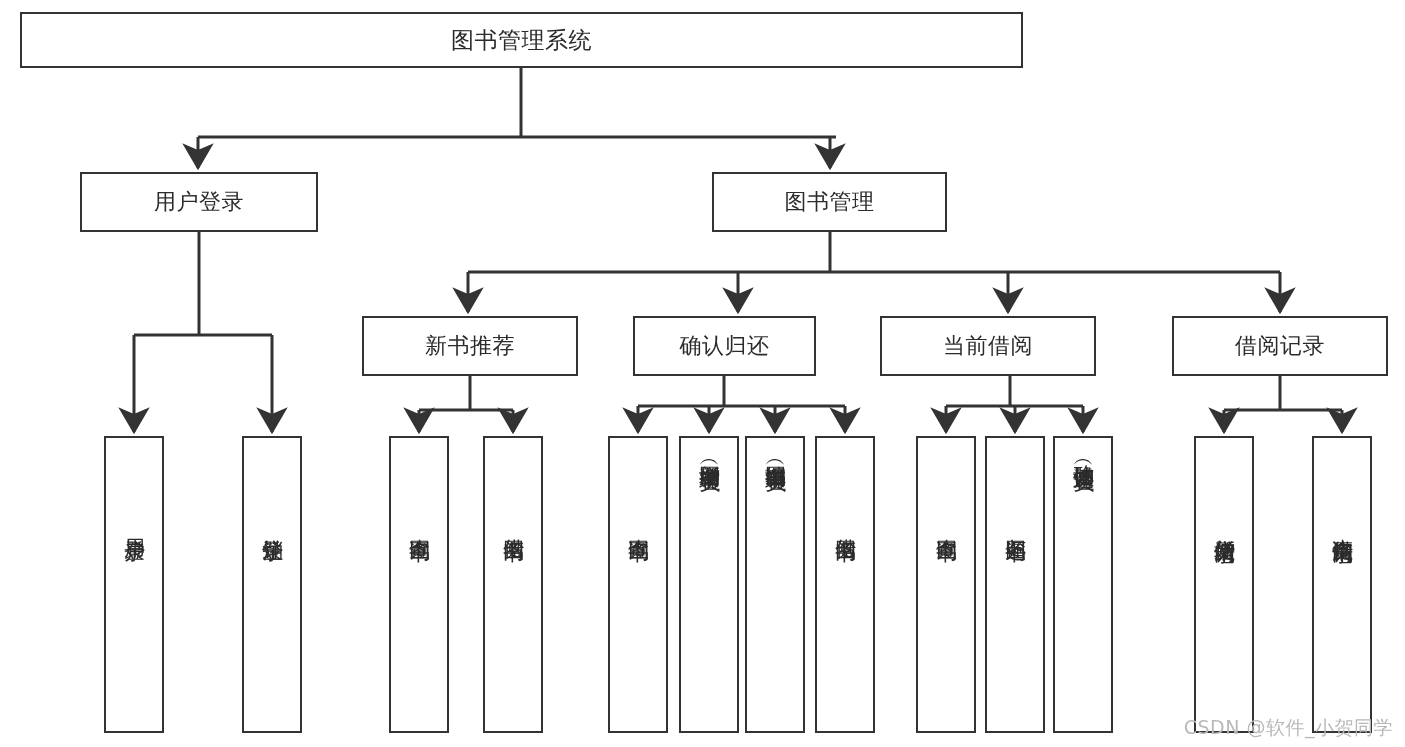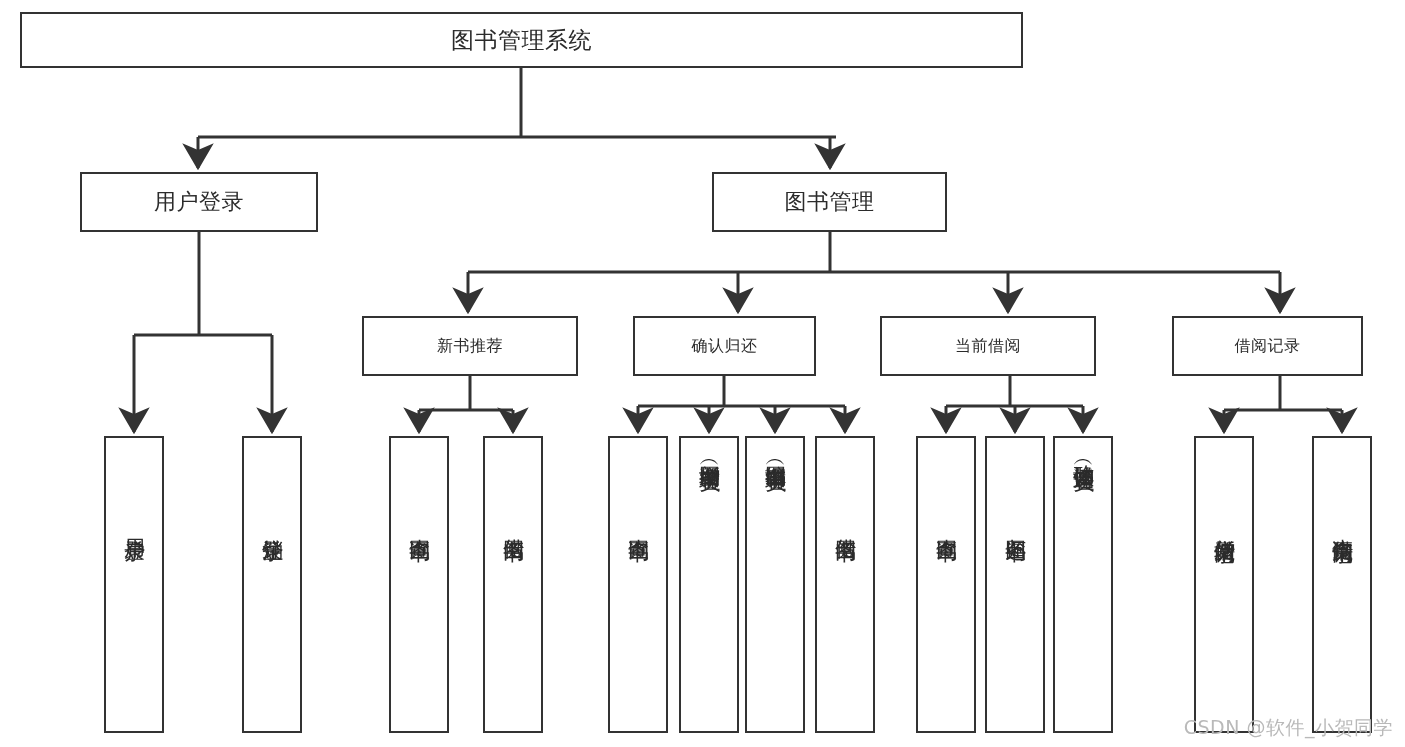--- a/index.html
+++ b/index.html
@@ -37,21 +37,21 @@
   .node-label {
     font-size: 22px;
     line-height: 1.15;
     letter-spacing: 0.5px;
     white-space: nowrap;
   }
   .node-root .node-label {
     font-size: 23px;
   }
   .node-level2 .node-label {
-    font-size: 16px;
+    font-size: 22px;
   }
   .node-leaf {
     align-items: flex-start;
     justify-content: center;
     padding-top: 6px;
   }
   .node-leaf .node-label {
     writing-mode: vertical-rl;
     text-orientation: upright;
     font-size: 21px;
@@ -145,21 +145,21 @@
 
   <div class="node-box node-level2" style="left:362px; top:316px; width:216px; height:60px;">
     <span class="node-label">新书推荐</span>
   </div>
   <div class="node-box node-level2" style="left:633px; top:316px; width:183px; height:60px;">
     <span class="node-label">确认归还</span>
   </div>
   <div class="node-box node-level2" style="left:880px; top:316px; width:216px; height:60px;">
     <span class="node-label">当前借阅</span>
   </div>
-  <div class="node-box node-level2" style="left:1172px; top:316px; width:191px; height:60px;">
+  <div class="node-box node-level2" style="left:1172px; top:316px; width:216px; height:60px;">
     <span class="node-label">借阅记录</span>
   </div>
 
   <div class="node-box node-leaf leaf-mid" style="left:104px; top:436px; width:60px; height:297px;">
     <span class="node-label">用户登录</span>
   </div>
   <div class="node-box node-leaf leaf-mid" style="left:242px; top:436px; width:60px; height:297px;">
     <span class="node-label">注销登录</span>
   </div>
   <div class="node-box node-leaf leaf-mid" style="left:389px; top:436px; width:60px; height:297px;">

